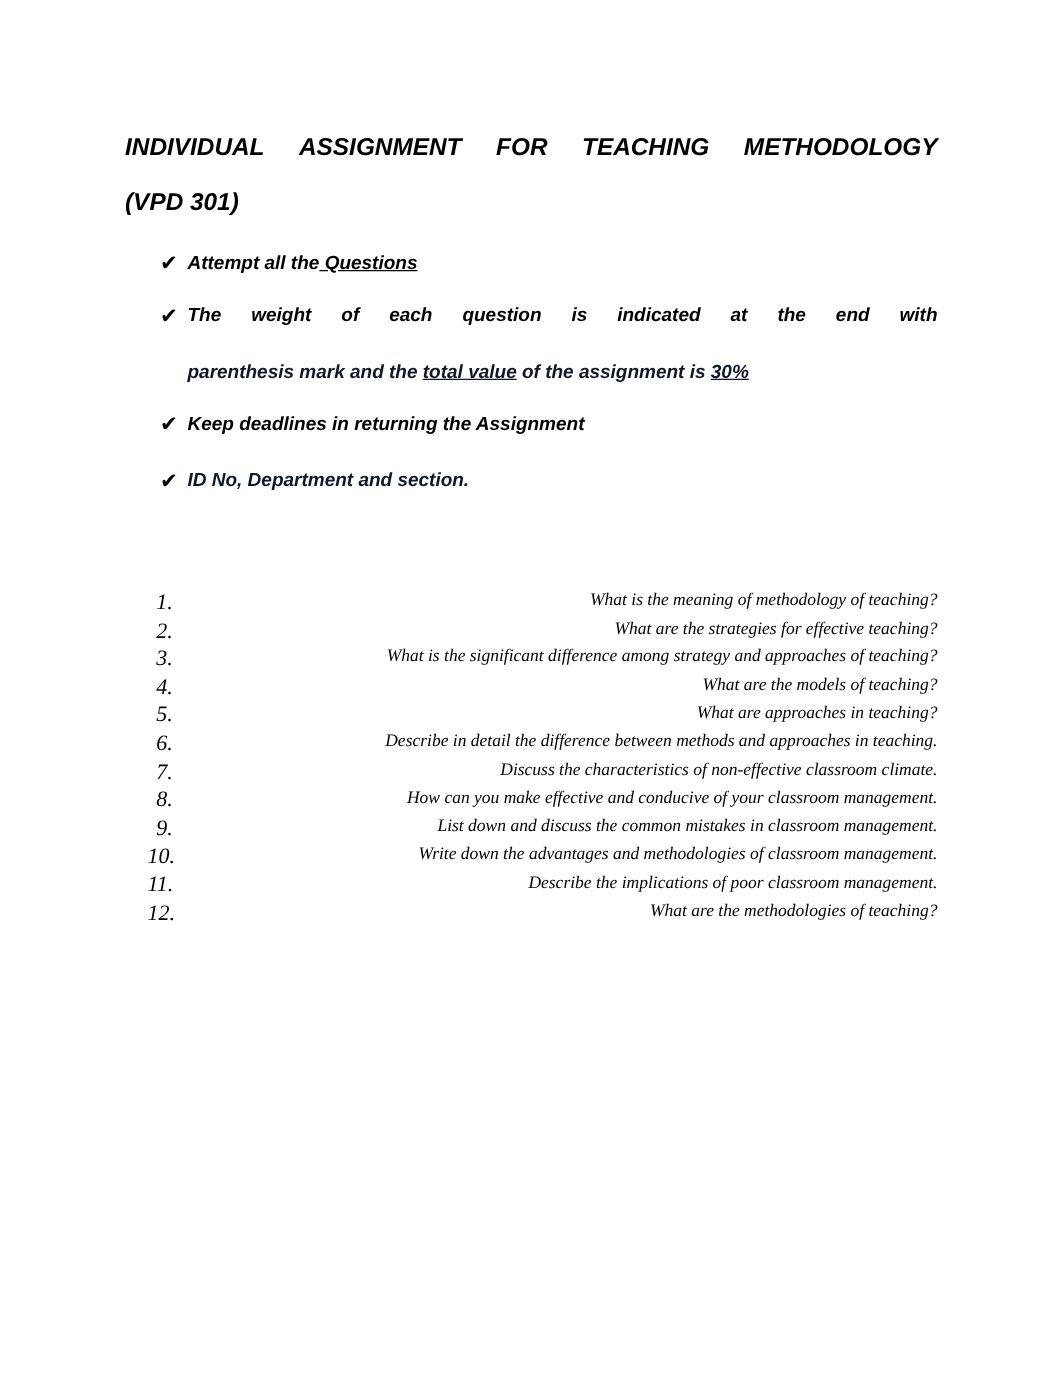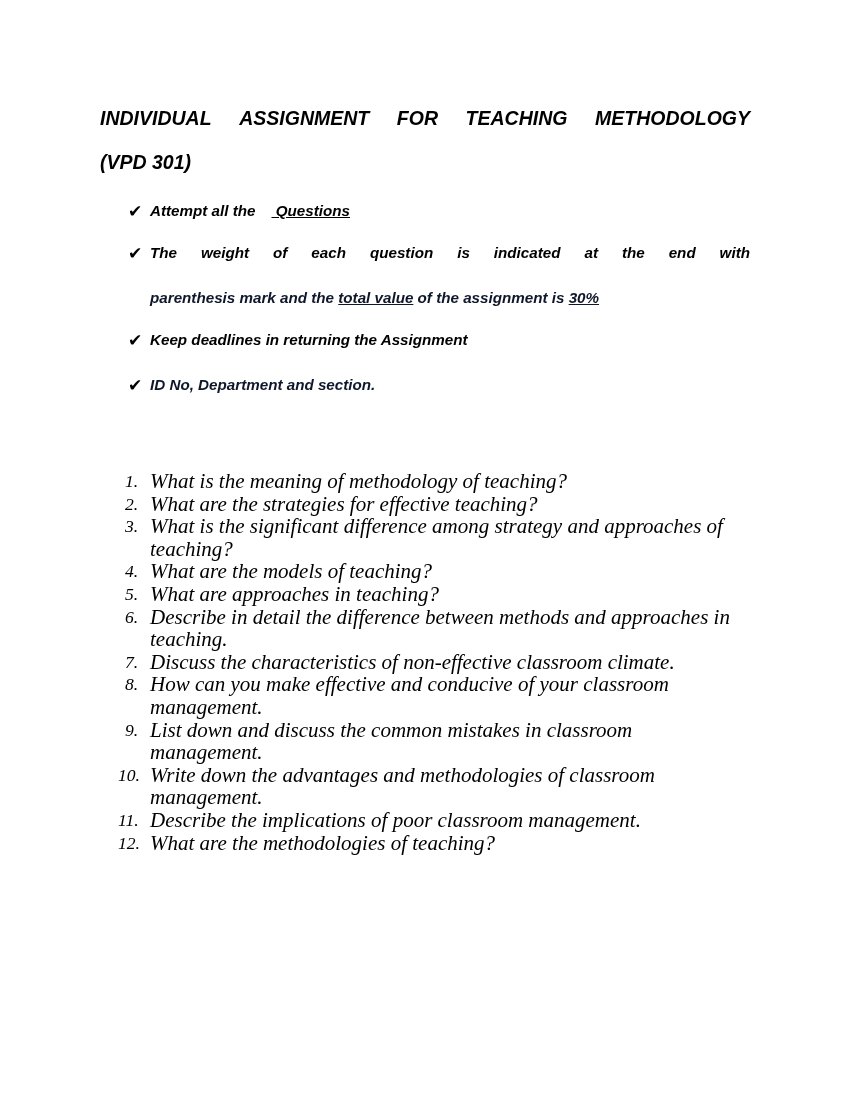--- a/index.html
+++ b/index.html
@@ -126,23 +126,24 @@
     white-space: pre;
   }
   .q-num.wide {
     padding-left: 18px;
     font-style: italic;
   }
   .q-text {
     flex: 1 1 auto;
     font-family: "Liberation Serif", serif;
     font-style: italic;
-    font-size: 21px;
+    font-size: 14px;
     line-height: 22.6px;
     max-width: 600px;
+    text-align: right;
   }
 </style>
 </head>
 <body>
 
 <div class="page">
 
   <div class="title-block">
     <div class="title-line justified">
       <span>INDIVIDUAL</span>
@@ -151,21 +152,21 @@
       <span>TEACHING</span>
       <span>METHODOLOGY</span>
     </div>
     <div class="title-line">(VPD 301)</div>
   </div>
 
   <div class="bullets">
 
     <div class="bullet-row">
       <span class="check-icon">✔</span>
-      <div class="bullet-text"><span>Attempt all the</span><span class="u" style="white-space: pre; margin-left: 16px;"> Questions</span></div>
+      <div class="bullet-text"><span>Attempt all the</span><span class="u" style="white-space: pre;"> Questions</span></div>
     </div>
 
     <div class="bullet-row">
       <span class="check-icon">✔</span>
       <div class="bullet-text justify-all">The weight of each question is indicated at the end with</div>
       <div class="bullet-line2"><span>parenthesis mark and the </span><span class="u">total value</span><span> of the assignment is </span><span class="u">30%</span></div>
     </div>
 
     <div class="bullet-row">
       <span class="check-icon">✔</span>

